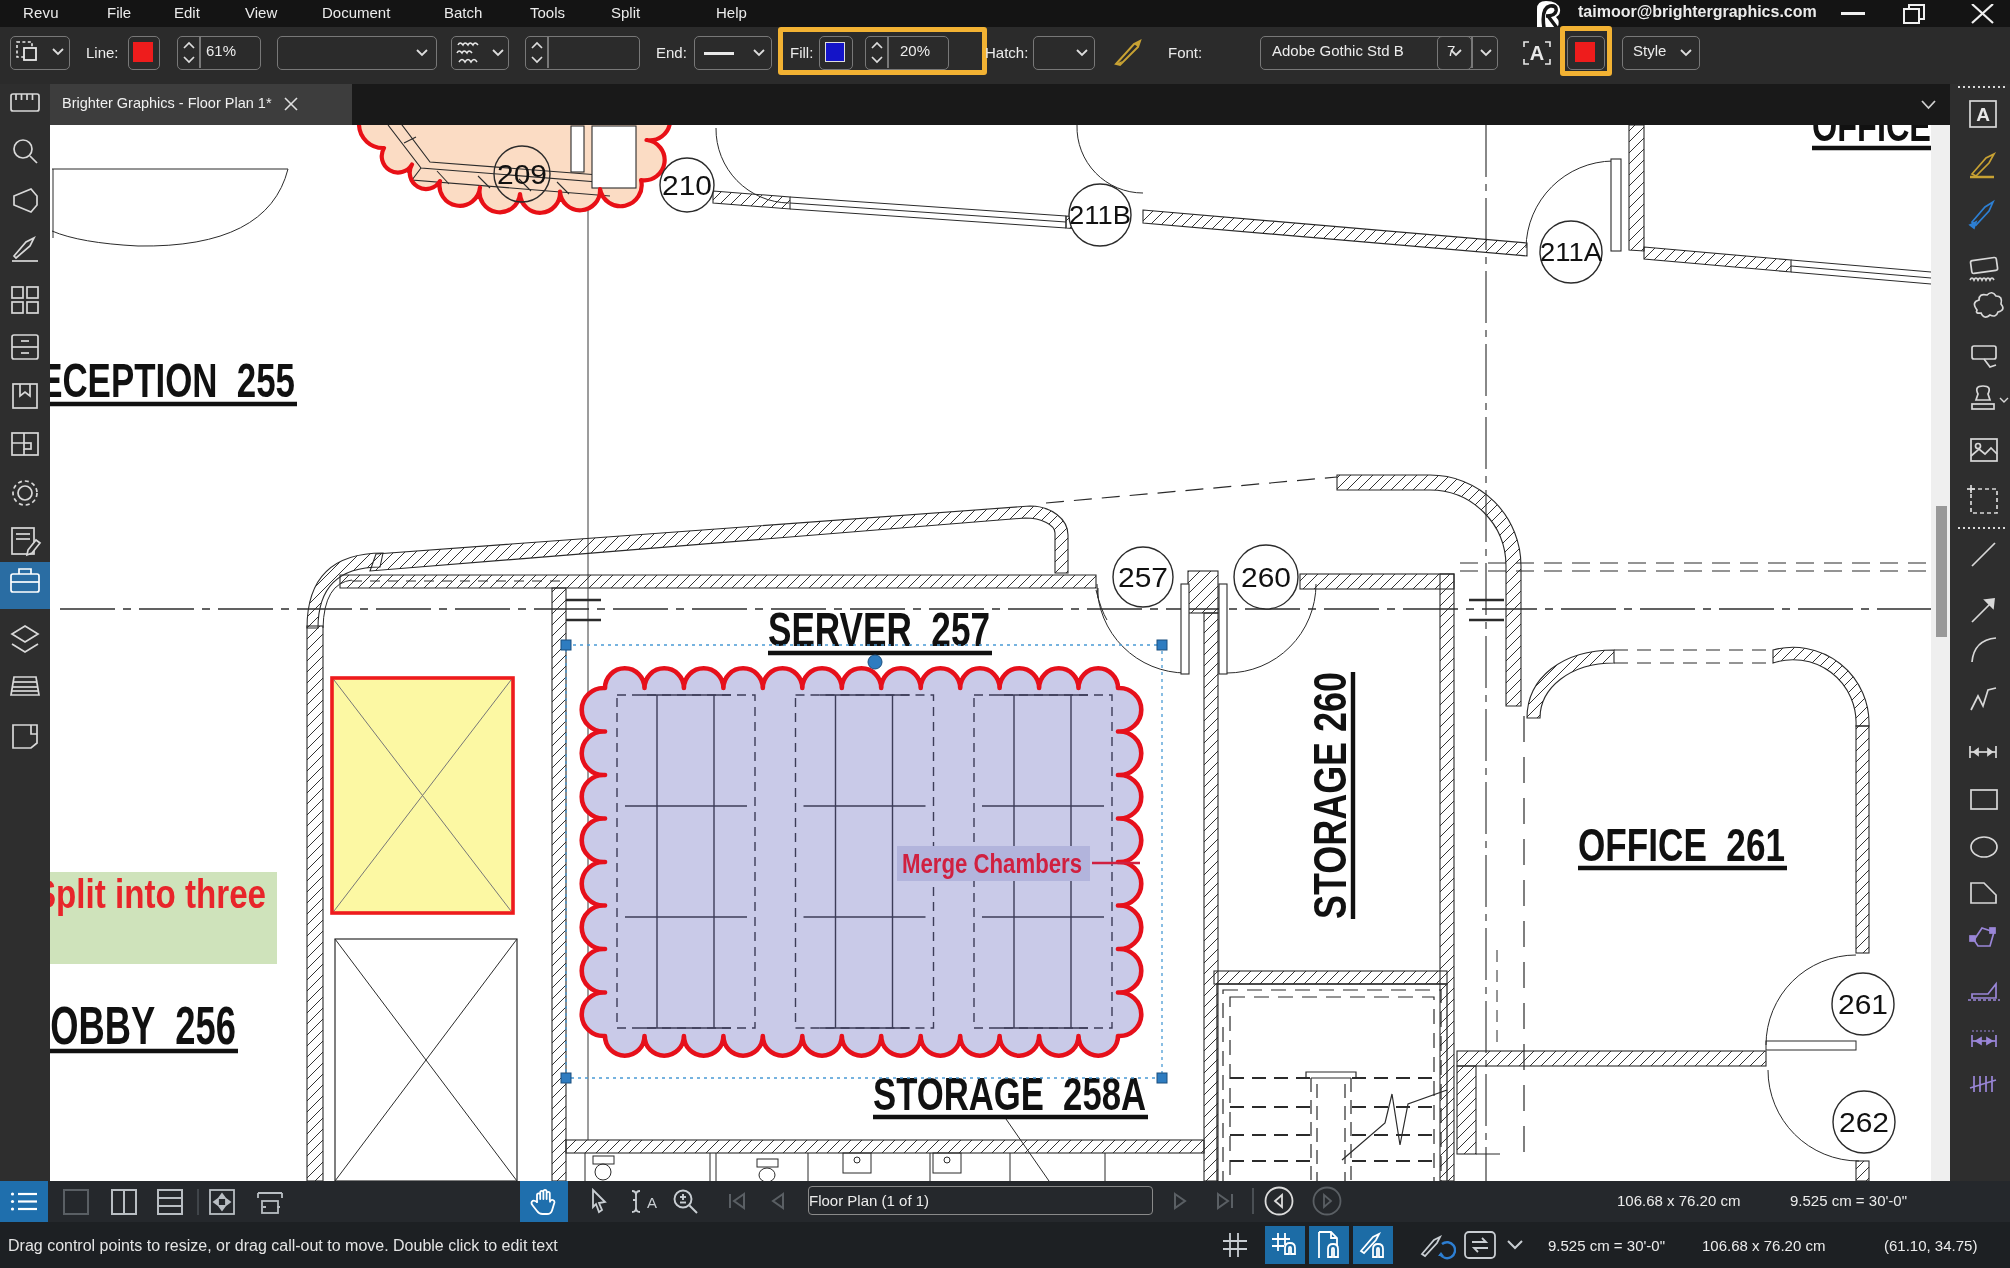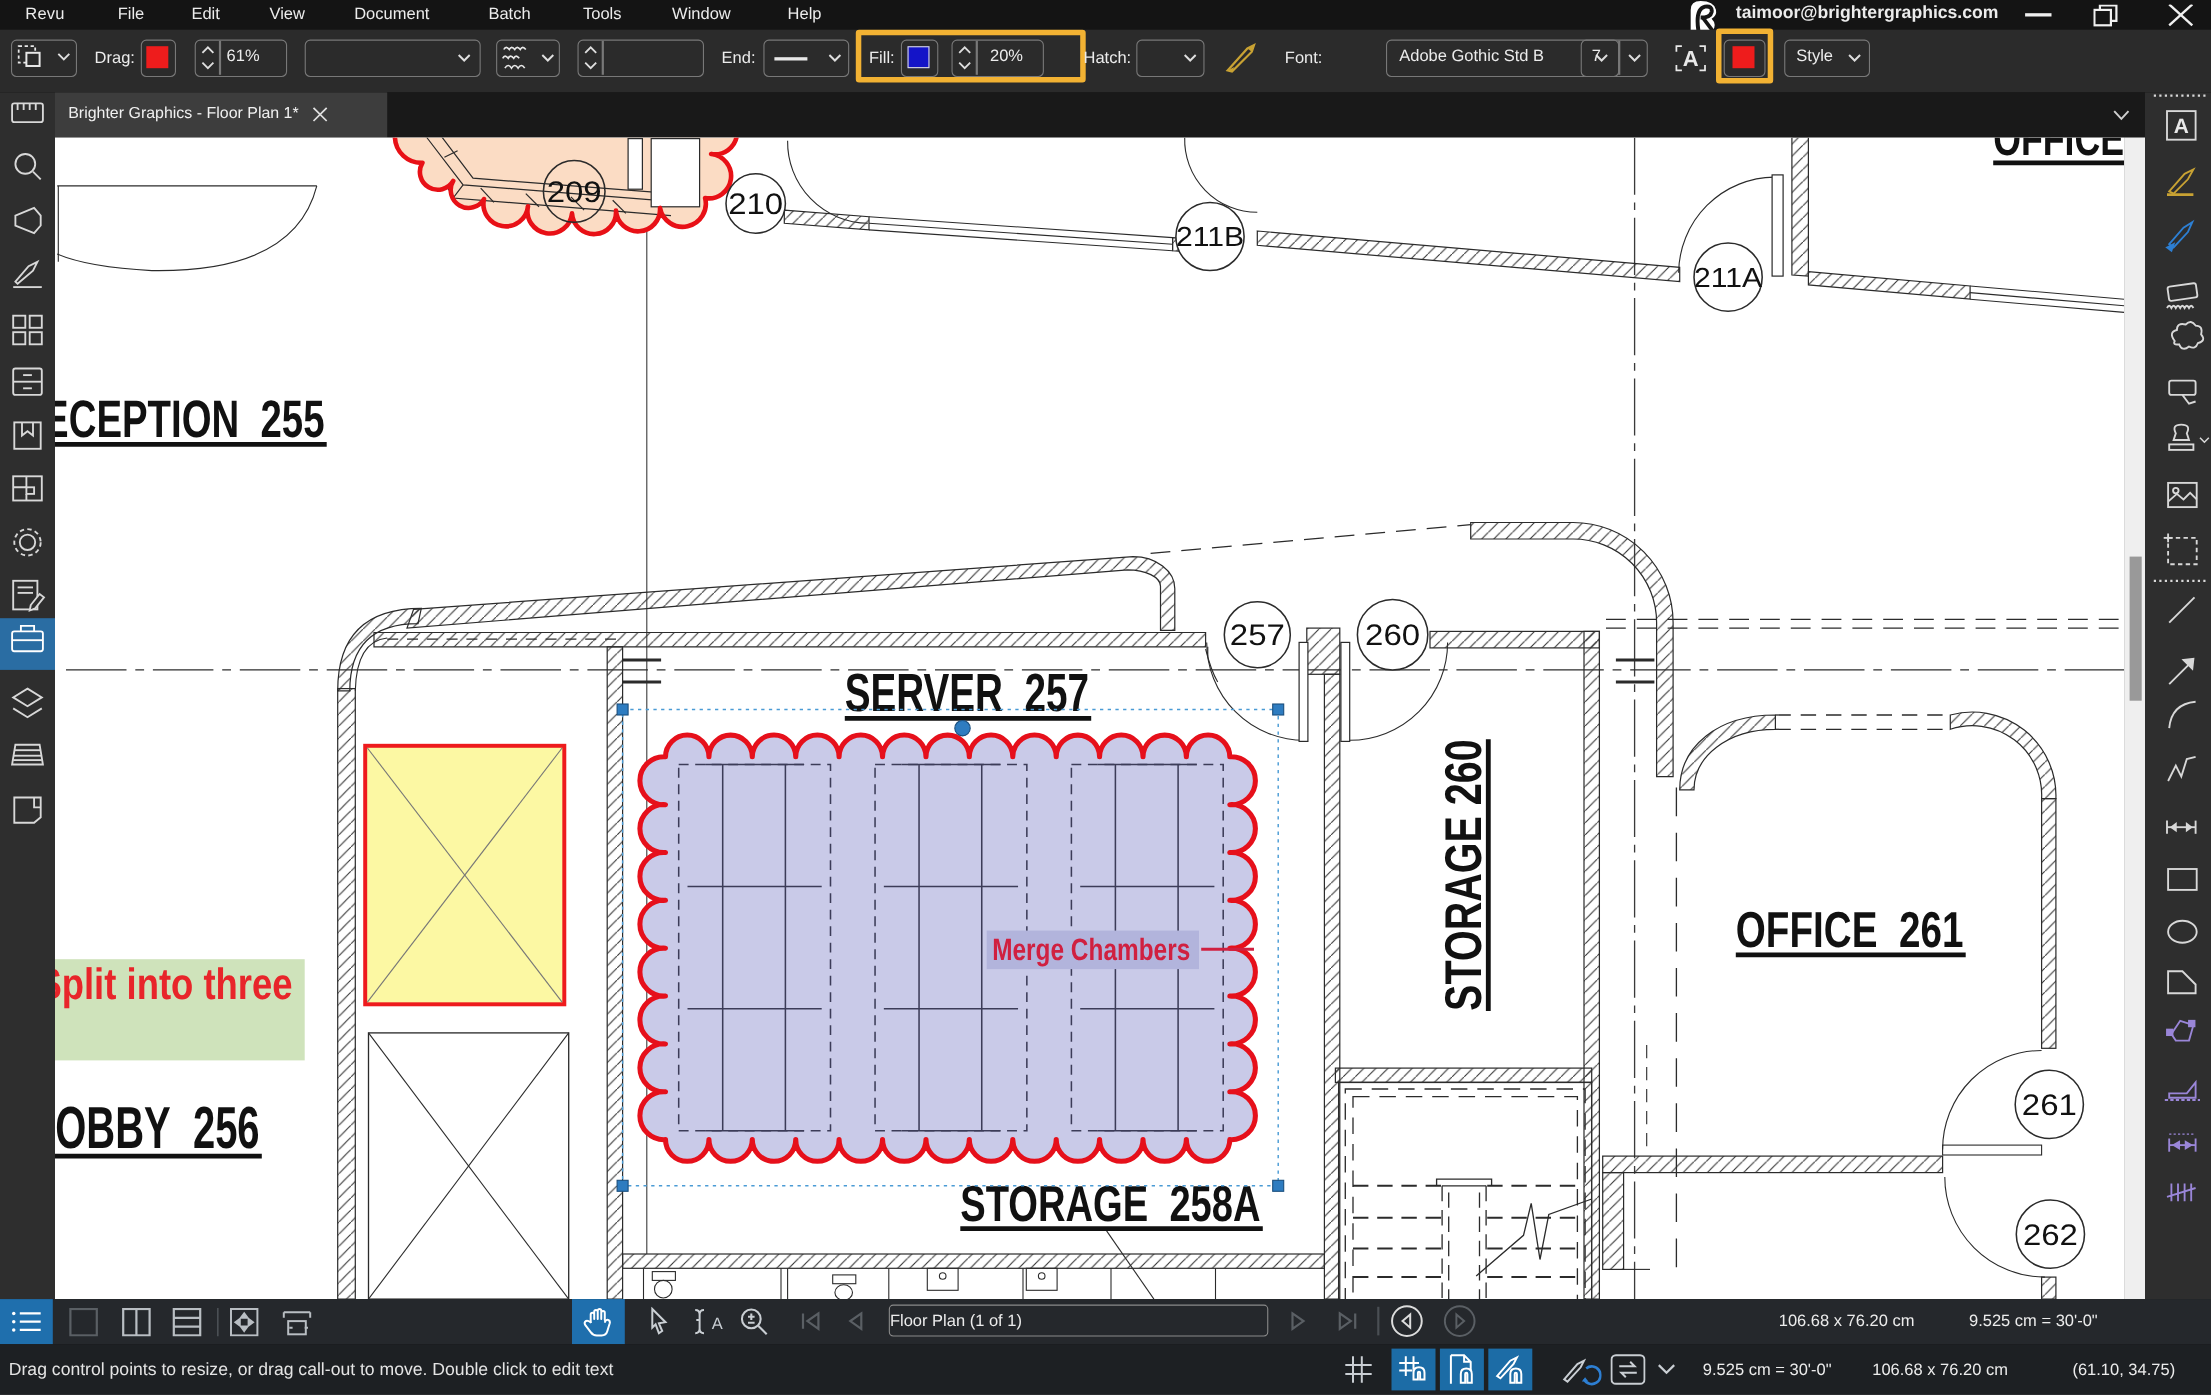--- a/index.html
+++ b/index.html
@@ -9,21 +9,21 @@
 
 <div class="abs" style="left:0;top:0;width:2010px;height:27px;background:#141414"></div>
 
 <div class="abs txt" style="left:23px;top:4px;letter-spacing:.2px">Revu</div>
 <div class="abs txt" style="left:107px;top:4px">File</div>
 <div class="abs txt" style="left:174px;top:4px">Edit</div>
 <div class="abs txt" style="left:245px;top:4px">View</div>
 <div class="abs txt" style="left:322px;top:4px">Document</div>
 <div class="abs txt" style="left:444px;top:4px">Batch</div>
 <div class="abs txt" style="left:530px;top:4px">Tools</div>
-<div class="abs txt" style="left:611px;top:4px">Window</div>
+<div class="abs txt" style="left:611px;top:4px">Split</div>
 <div class="abs txt" style="left:716px;top:4px">Help</div>
 
 <div class="abs" style="left:1533px;top:0px;width:30px;height:28px">
 <svg width="30" height="28" viewBox="0 0 30 28">
       <path d="M4 28 L4 9 Q4 1 13 1 Q25 1 27 9 Q28 14 23 17 Q28 22 24 28 Z" fill="#fff"></path>
       <path d="M11 28 Q8 8 17 6 Q24 5 23 11 Q22 16 13 16" fill="none" stroke="#161616" stroke-width="3.6"></path>
       <path d="M15 16 L24 28" stroke="#161616" stroke-width="3.4"></path>
     </svg></div>
 
 <div class="abs txt" style="left:1578px;top:3px;font-weight:bold;font-size:16px">taimoor@brightergraphics.com</div>
@@ -44,21 +44,21 @@
 
 <div class="abs" style="left:10px;top:36px;width:60px;height:34px;border:1.5px solid #787878;border-radius:5px">
 <svg width="34" height="31" viewBox="0 0 34 31">
       <rect x="6" y="5" width="15" height="15" fill="none" stroke="#e8e8e8" stroke-width="1.6" stroke-dasharray="3 2.4"></rect>
       <rect x="13" y="11" width="12" height="12" fill="#2b2b2b" stroke="#e8e8e8" stroke-width="1.8"></rect>
     </svg>
 <svg class="abs" style="right:5px;top:11px" width="12" height="8" viewBox="0 0 12 8">
       <path d="M1 1 L6 6 L11 1" fill="none" stroke="#ddd" stroke-width="1.8"></path>
     </svg></div>
 
-<div class="abs txt" style="left:86px;top:44px">Drag:</div>
+<div class="abs txt" style="left:86px;top:44px">Line:</div>
 
 <div class="abs" style="left:128px;top:36px;width:32px;height:34px;border:1.5px solid #787878;border-radius:5px">
     <div class="abs" style="left:4px;top:5px;width:20px;height:20px;background:#ee1c1c"></div>
   </div>
 
 <div class="abs" style="left:177px;top:36px;width:84px;height:34px;border:1.5px solid #787878;border-radius:5px">
 <div class="abs" style="left:21px;top:0;width:1.5px;height:31px;background:#787878"></div>
 <svg class="abs" style="left:5px;top:4px" width="12" height="23" viewBox="0 0 12 23" fill="none" stroke="#ddd" stroke-width="1.7">
       <path d="M1 7 L6 2 L11 7"></path>
       <path d="M1 16 L6 21 L11 16"></path>

